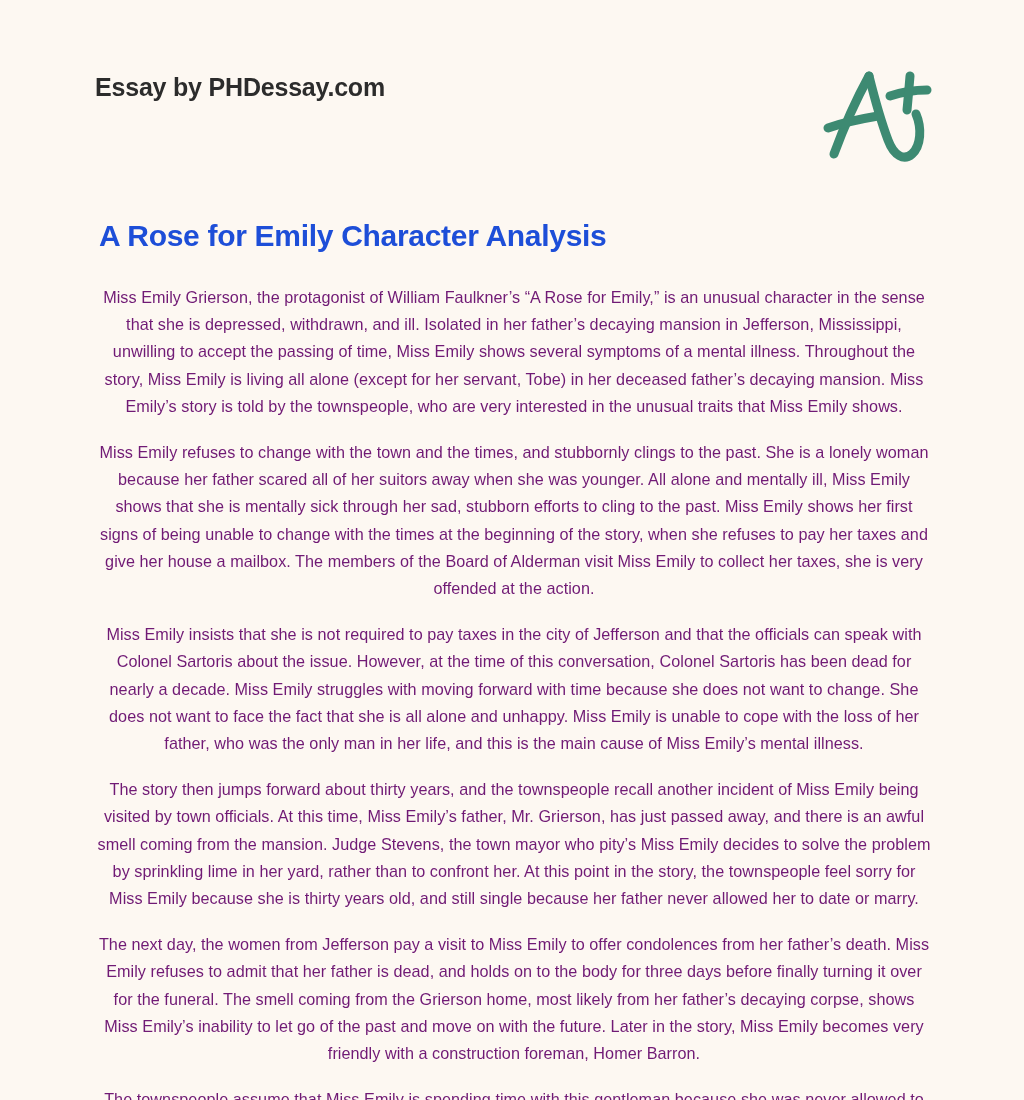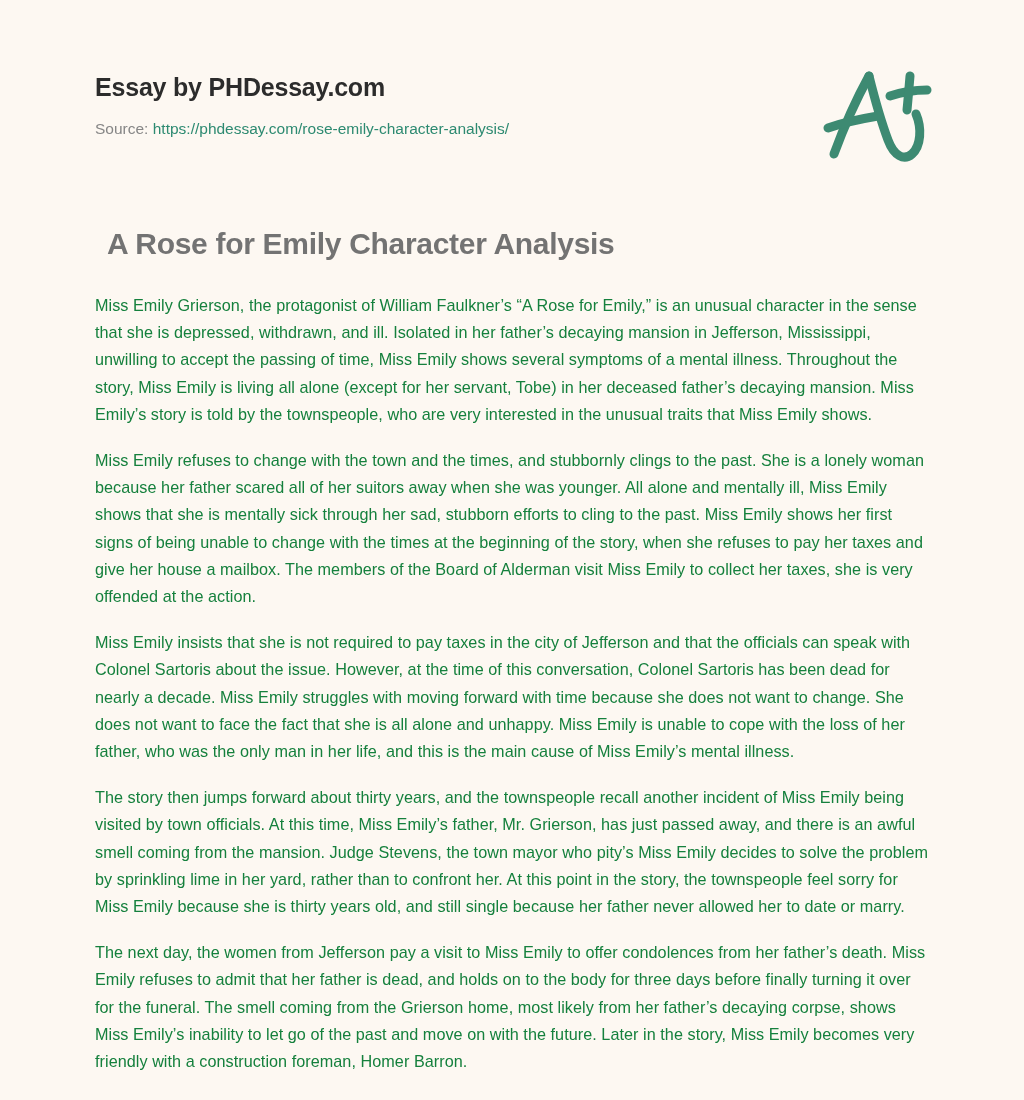--- a/index.html
+++ b/index.html
@@ -80,59 +80,55 @@
 
   
   .article {
     position: absolute;
     left: 95px;
     top: 212px;
     width: 838px;
   }
 
   .article-title {
-    margin: 12px;
+    margin: 4px;
     font-size: 30px;
     line-height: 40px;
     font-weight: bold;
-    color: #737373;
+    color: #1d4ed8;
     letter-spacing: -0.3px;
   }
 
   .article-body {
     margin-top: 28px;
   }
 
   .article-body p {
     margin: 0 0 19px 0;
     font-size: 16.2px;
     line-height: 27.2px;
-    color: #15803d;
-    text-align: left;
+    color: #701a75;
+    text-align: center;
     letter-spacing: 0.05px;
   }
 
   .article-body p:last-child {
     margin-bottom: 0;
   }
 </style>
 </head>
 <body>
 
 <div class="page">
 
   <div class="header">
 
     <div class="brand-block">
       <div class="brand-title">Essay by PHDessay.com</div>
 
-      <div class="source-line">
-        <span class="source-label">Source:</span>
-        <a class="source-url" href="#">https://phdessay.com/rose-emily-character-analysis/</a>
-      </div>
     </div>
 
     <div class="logo">
       <svg viewBox="0 0 128 110" xmlns="http://www.w3.org/2000/svg">
         <g fill="none" stroke="#3d8a72" stroke-linecap="round" stroke-linejoin="round">
 
           <path d="M57 10 C 46 30, 33 58, 22 88" stroke-width="9"></path>
 
           <path d="M57 10 C 63 34, 70 58, 76 74 C 82 90, 92 95, 100 88 C 109 80, 110 62, 104 48" stroke-width="9"></path>
 

